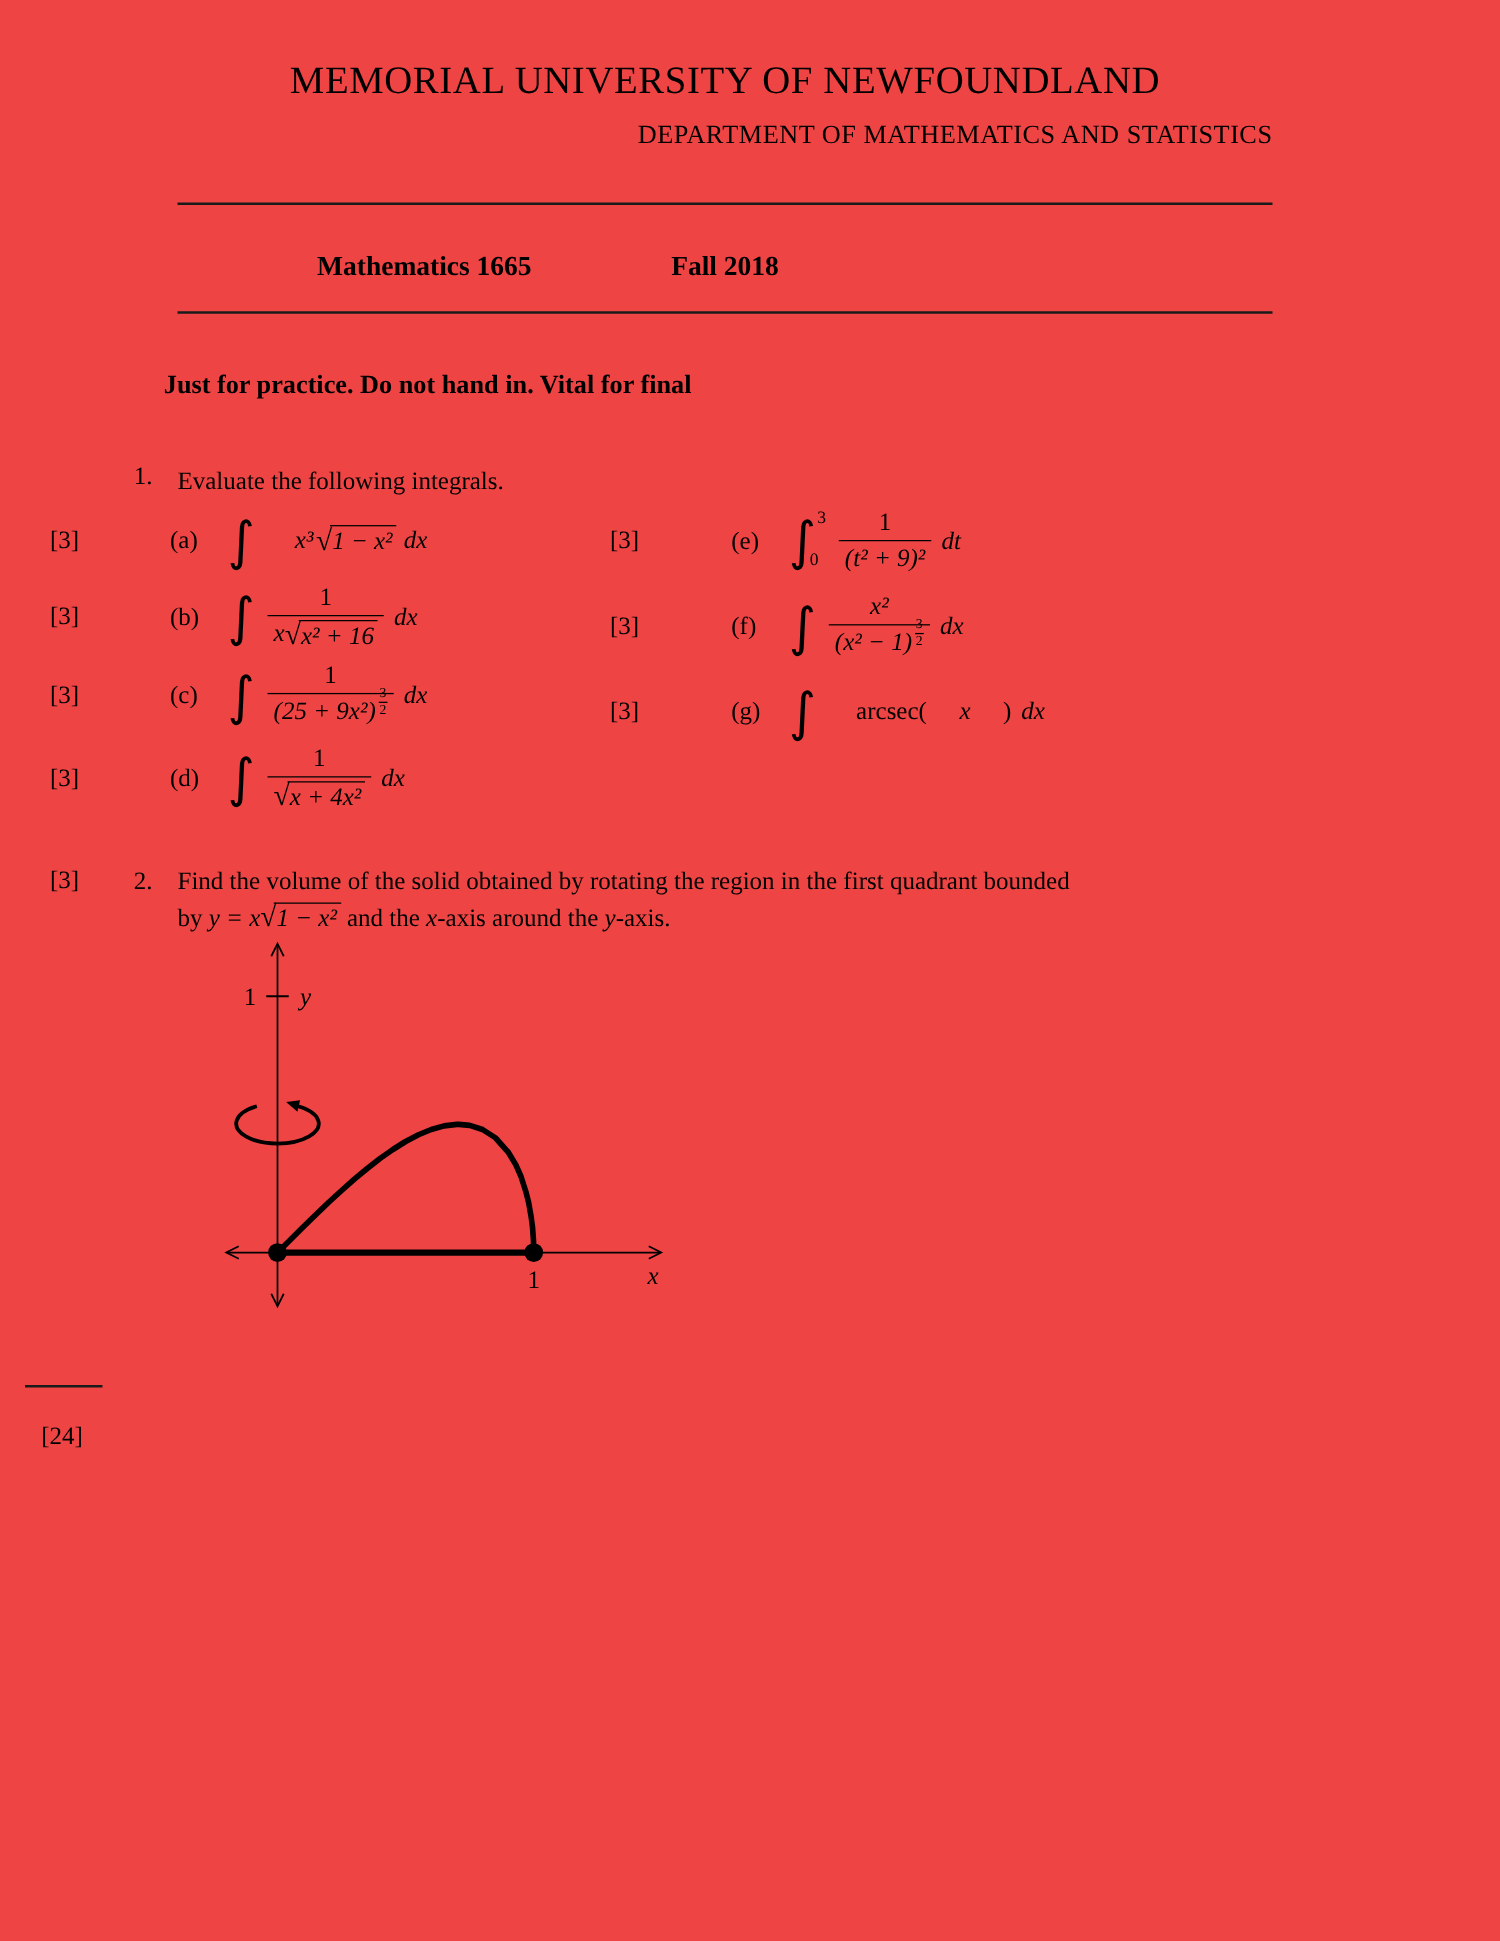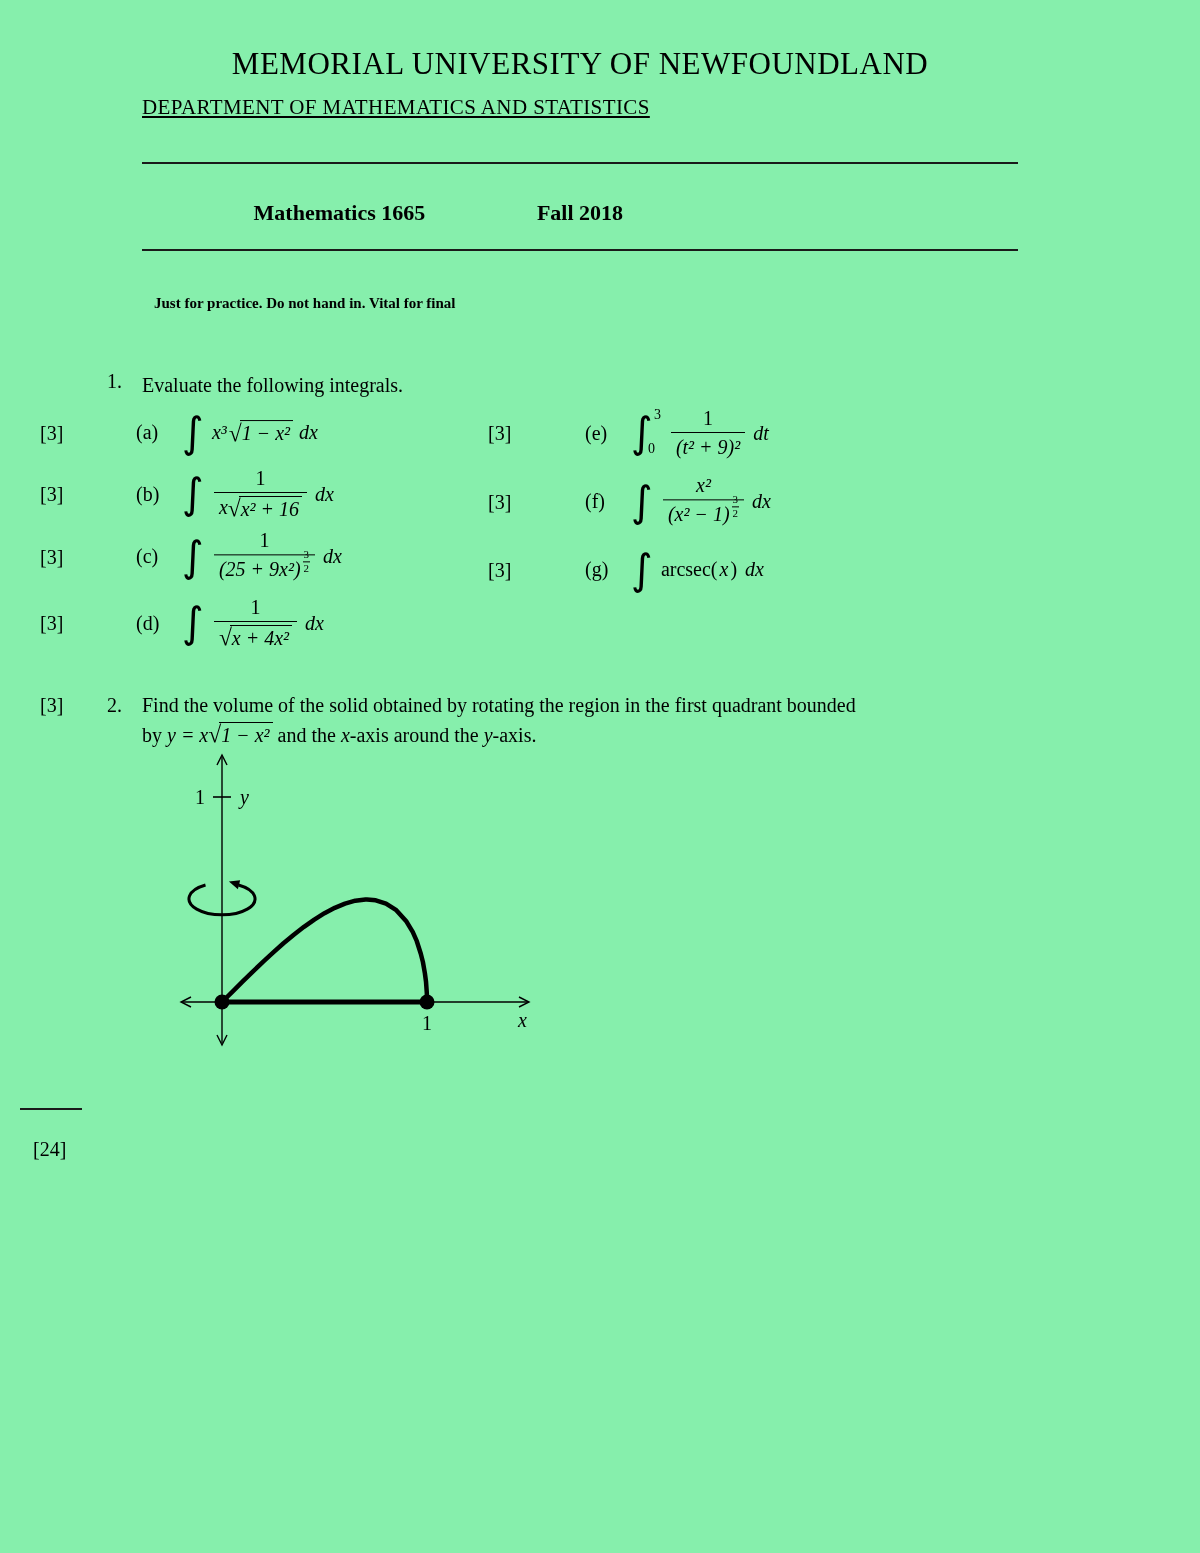--- a/index.html
+++ b/index.html
@@ -1,51 +1,50 @@
 <!DOCTYPE html>
 <html><head>
 <meta charset="utf-8">
 <style>
   html,body{margin:0;padding:0;background:#ffffff;}
   .page{
     position:relative;
     width:1200px;
     height:1553px;
-    background:#86efac;
+    background:#ef4444;
     color:#000;
     font-family:"Liberation Serif","DejaVu Serif",serif;
     overflow:hidden;
   }
   .abs{position:absolute;}
   .vcenter{transform:translateY(-50%);}
 
   .title{
     top:46px;left:142px;width:876px;
     text-align:center;
     font-size:31px;
     letter-spacing:0.5px;
   }
   .subtitle{
     top:95px;left:142px;width:876px;
-    text-align:left;
+    text-align:right;
     font-size:21px;
     letter-spacing:0.4px;
-    text-decoration:underline;
   }
   .rule{left:142px;width:876px;height:2px;background:#1a1a1a;}
   .rule1{top:162px;}
   .rule2{top:249px;}
   .hdr-row{
     top:200px;left:142px;width:876px;
     display:grid;grid-template-columns:1fr auto 1fr;
     font-size:22px;font-weight:bold;
   }
   .hdr-row .right{text-align:left;}
   .hdr-row .center{text-align:center;}
-  .notice{top:295px;left:154px;font-size:15px;font-weight:bold;}
+  .notice{top:295px;left:131px;font-size:21px;font-weight:bold;}
 
   .qnum{font-size:20px;}
   .q1-number{top:370px;left:107px;}
   .q1-prompt{top:374px;left:142px;font-size:20px;}
 
   .marks{font-size:20px;}
   .prow{
     display:flex;align-items:center;
     font-size:20px;
   }
@@ -67,21 +66,21 @@
   .sqrt{display:inline-flex;align-items:stretch;white-space:nowrap;}
   .rsign{font-style:normal;font-size:1.18em;line-height:1;align-self:flex-end;margin-right:-2px;}
   .rad{border-top:1.5px solid #000;padding:1px 3px 0 2px;align-self:flex-end;}
   .supfrac{
     display:inline-flex;flex-direction:column;align-items:stretch;
     font-size:11px;line-height:1.15;font-style:normal;text-align:center;
     transform:translateY(-10px);margin-left:2px;
   }
   .supfrac .sn{border-bottom:1px solid #000;padding:0 1px;}
   .dvar{margin-left:6px;}
-  .tok{margin-right:2px;}
+  .tok{margin-right:2px;margin-left:24px;}
 
   .q2-number{top:694px;left:107px;font-size:20px;}
   .q2-line1{top:694px;left:142px;width:900px;font-size:20px;}
   .q2-line2{top:722px;left:142px;width:900px;font-size:20px;display:flex;align-items:flex-end;white-space:pre;}
 
   .figure-svg{top:748px;left:170px;}
   .fig-label{font-size:20px;font-family:"Liberation Serif","DejaVu Serif",serif;}
   .fig-italic{font-style:italic;}
 
   .total-rule{top:1108px;left:20px;width:62px;height:2px;background:#1a1a1a;}

